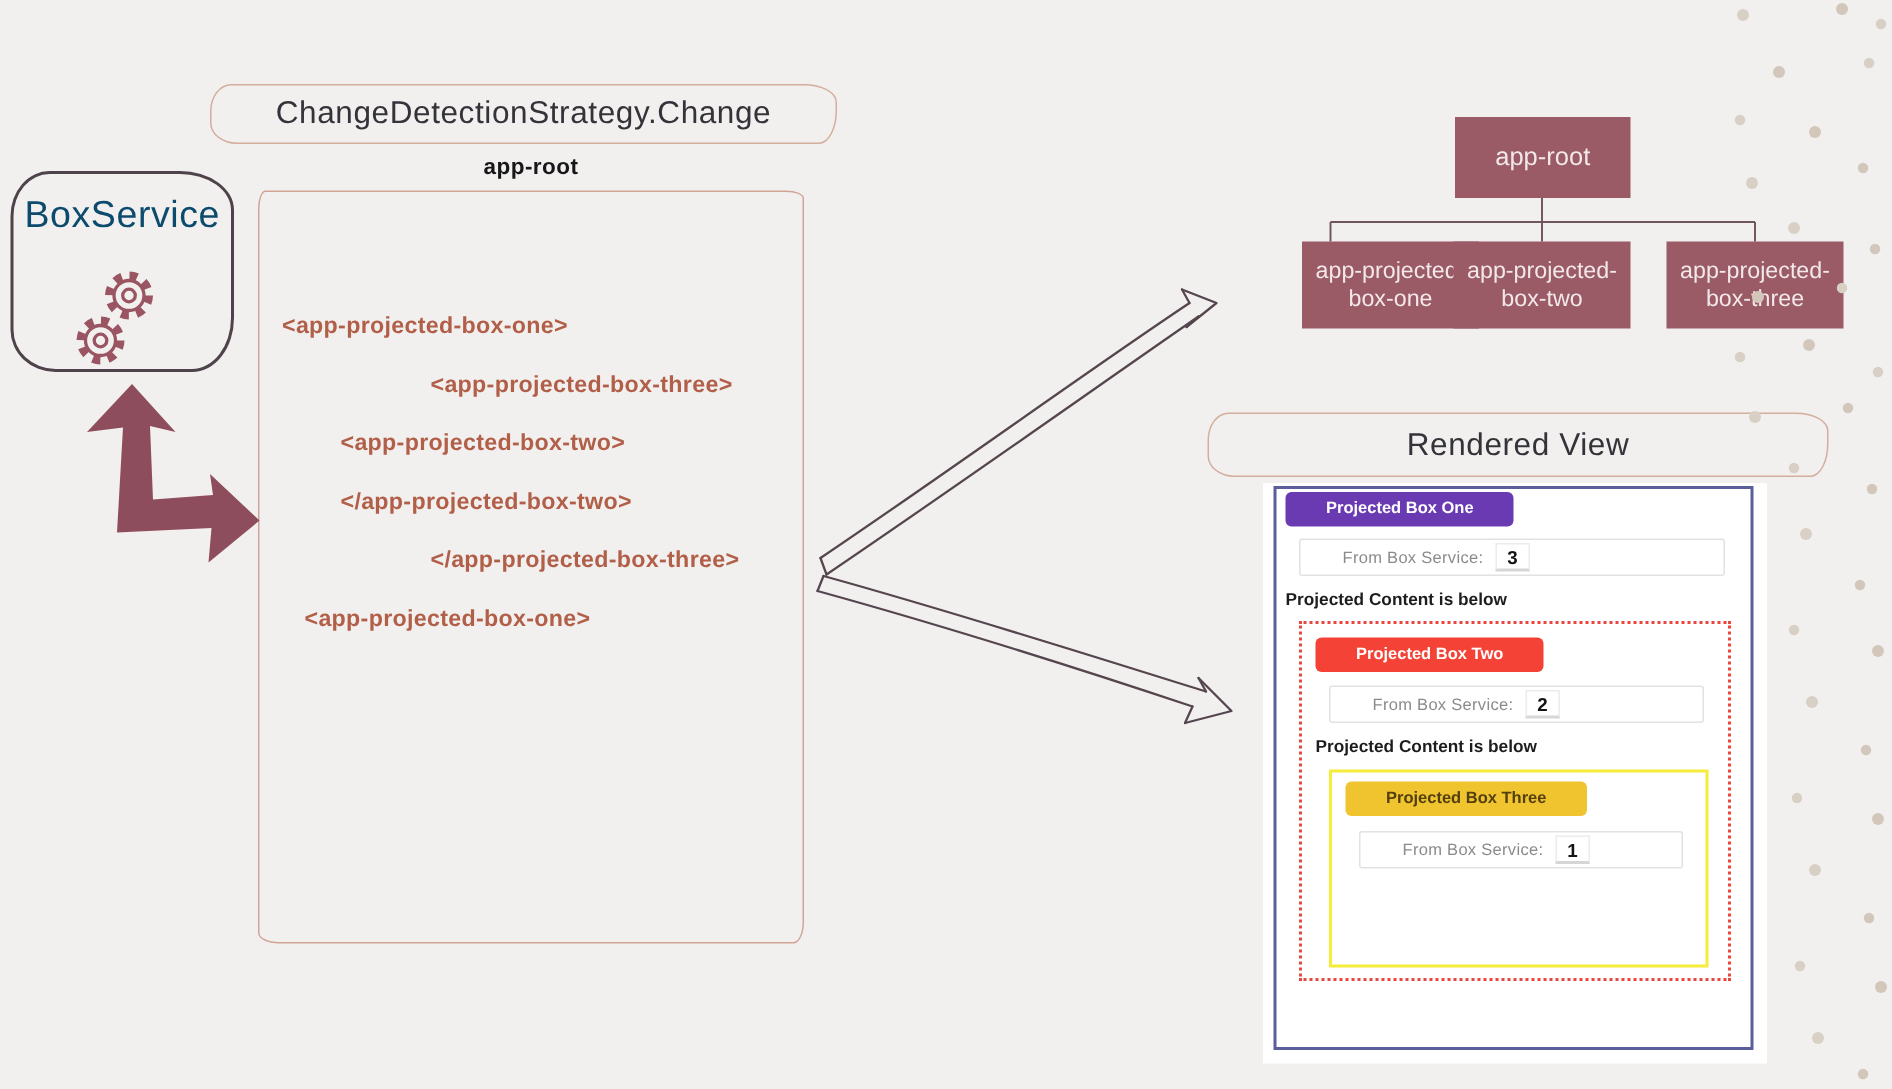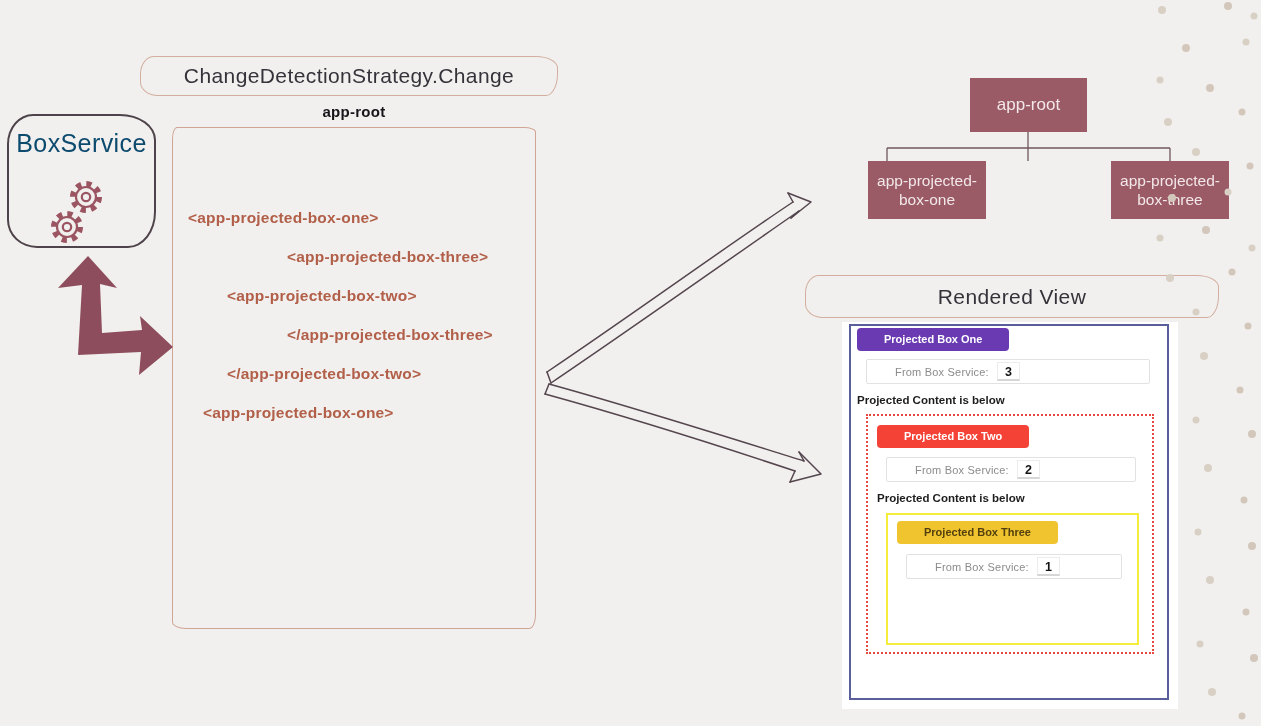--- a/index.html
+++ b/index.html
@@ -207,27 +207,28 @@
       </g>
     </svg>
   </div>
 
   <div class="app-root-label">app-root</div>
   <div class="big-box"></div>
   <div class="code">
     <div class="code-line ind-a">&lt;app-projected-box-one&gt;</div>
     <div class="code-line ind-c">&lt;app-projected-box-three&gt;</div>
     <div class="code-line ind-b">&lt;app-projected-box-two&gt;</div>
+    <div class="code-line ind-b">&lt;/app-projected-box-two&gt;</div>
     <div class="code-line ind-c">&lt;/app-projected-box-three&gt;</div>
-    <div class="code-line ind-b">&lt;/app-projected-box-two&gt;</div>
     <div class="code-line ind-d">&lt;app-projected-box-one&gt;</div>
   </div>
 
   <div class="tnode" id="t-root">app-root</div>
   <div class="tnode" id="t-c1">app-projected-box-one</div>
+  <div class="tnode" id="t-c2">app-projected-box-two</div>
   <div class="tnode" id="t-c3">app-projected-box-three</div>
 
   <div class="title-box" id="rv-title">
     <span>Rendered View</span>
   </div>
 
   <div id="rv-panel">
     <div id="rv-frame"></div>
 
     <div class="badge" id="badge1">Projected Box One</div>

